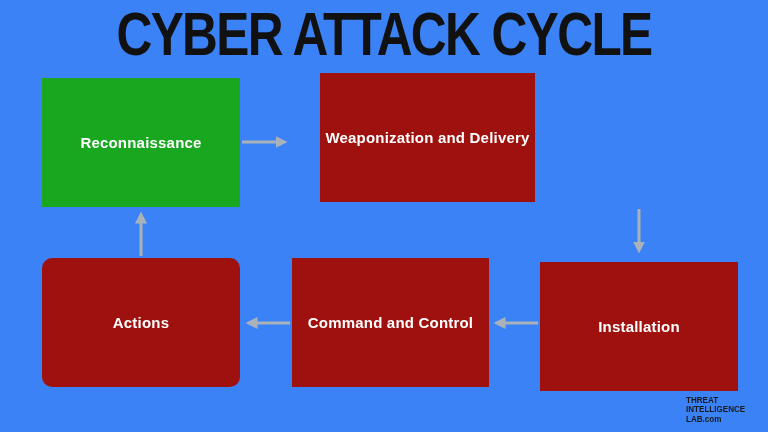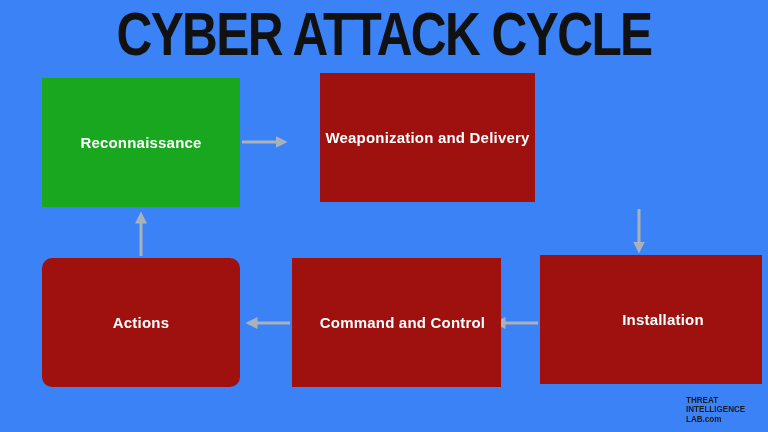--- a/index.html
+++ b/index.html
@@ -34,22 +34,22 @@
     font-weight:700;
     font-size:15px;
     letter-spacing:0.2px;
   }
   .node-green{background:#18a71f;}
   .node-red{background:#9e110e;}
   .n-recon{left:42px;top:78px;}
   .n-weapon{left:292px;top:73px;width:215px;margin-left:28px;}
   .n-exploit{left:540px;top:78px;}
   .n-actions{left:42px;top:258px;border-radius:10px;}
-  .n-command{left:292px;top:258px;width:197px;padding-left:12px;}
-  .n-install{left:540px;top:255px;padding-left:24px;}
+  .n-command{left:292px;top:258px;width:197px;}
+  .n-install{left:540px;top:262px;}
   .logo{
     position:absolute;
     left:686px;top:395px;
     color:#1a1a1a;
     font-weight:700;
     font-size:9.5px;
     line-height:9.3px;
     letter-spacing:0;
     transform:scaleX(0.85);
     transform-origin:left top;

